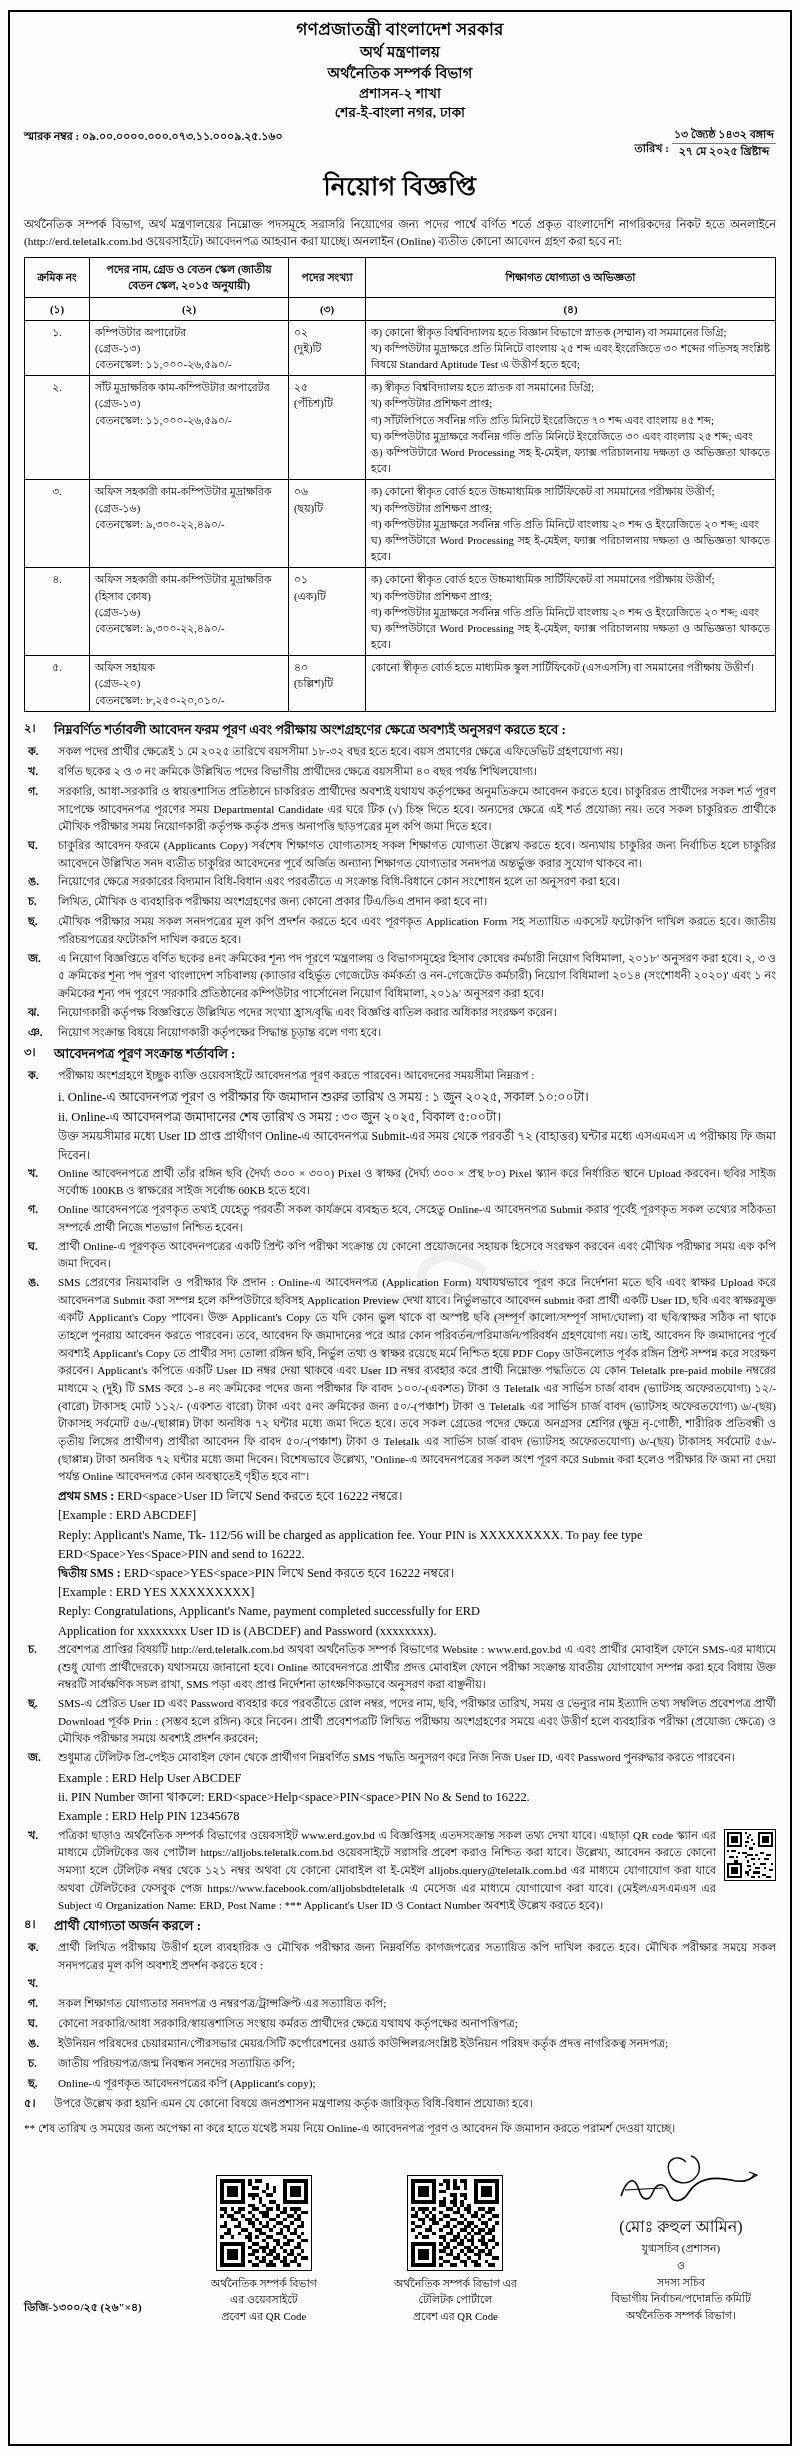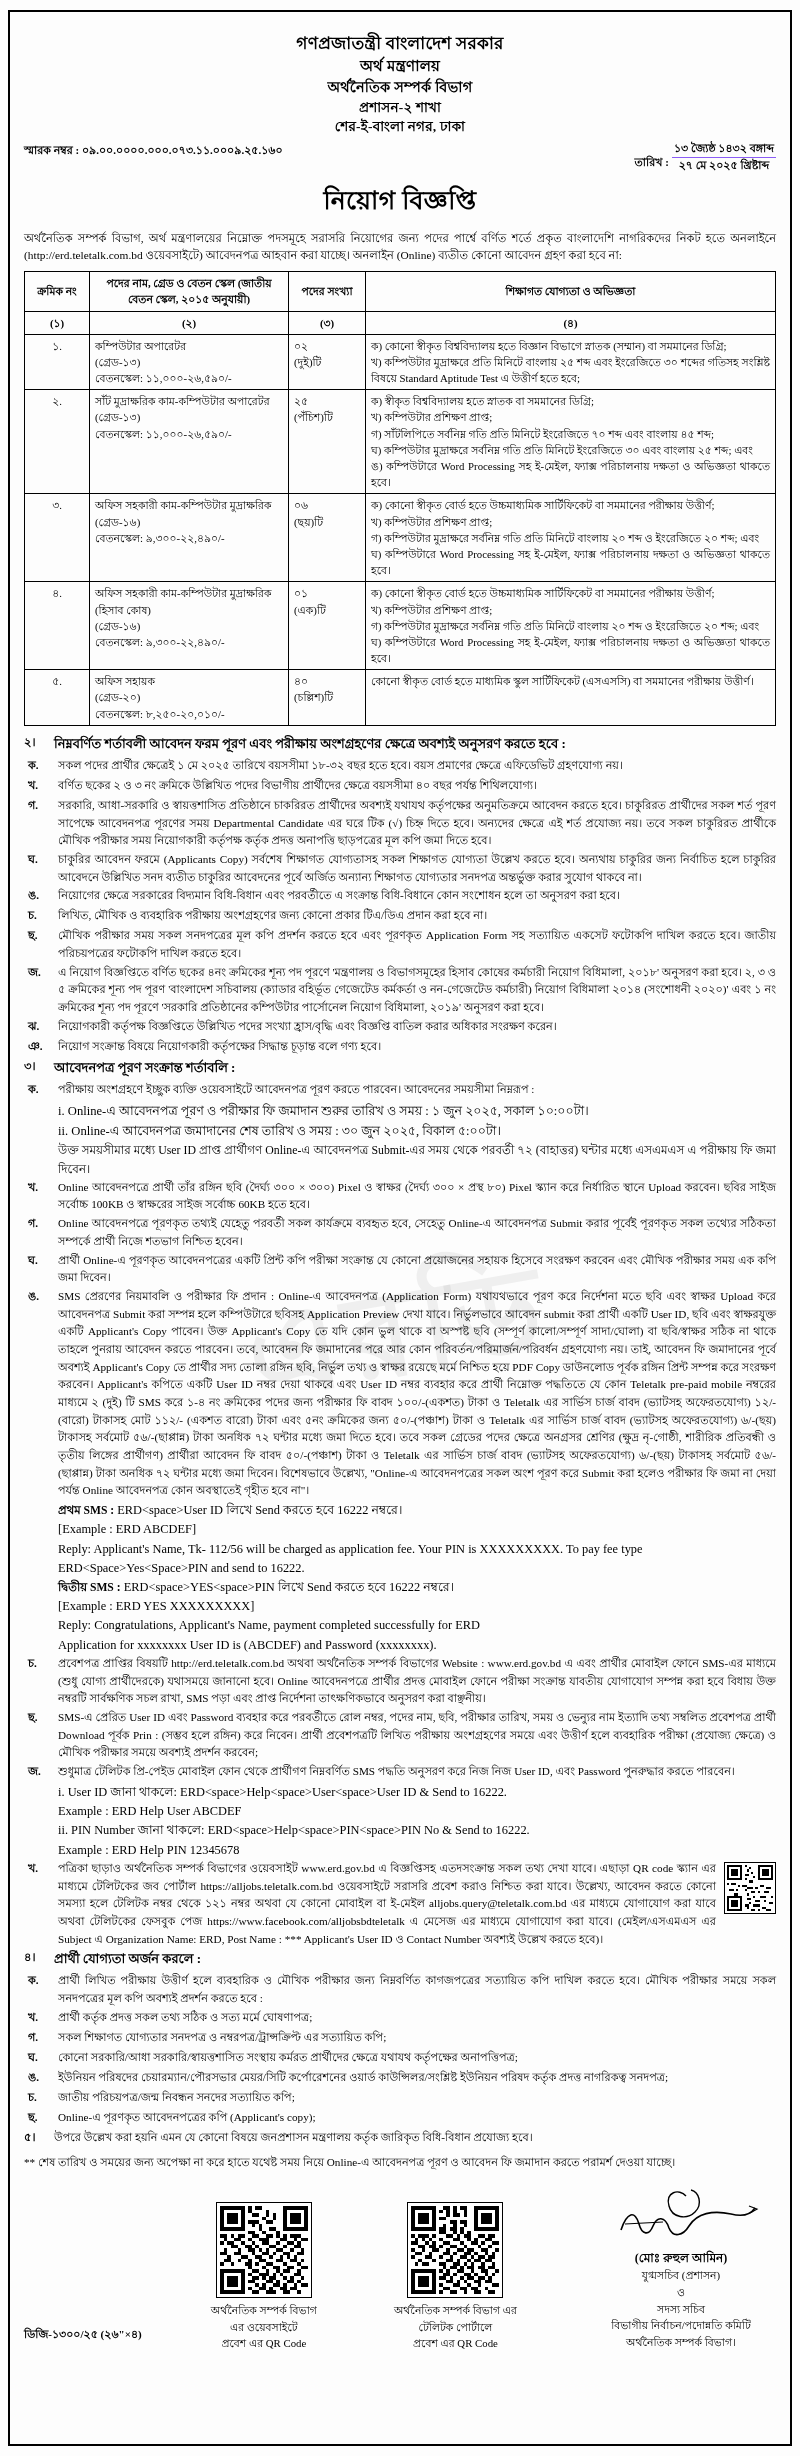--- a/index.html
+++ b/index.html
@@ -18,21 +18,21 @@
     position: relative;
     background: #fdfdfd;
     box-sizing: border-box;
     padding: 10px 8px 6px 8px;
   }
   .sheet {
     border: 2px solid #000;
     box-sizing: border-box;
     width: 100%;
     min-height: 2436px;
-    padding: 20px 14px 8px 14px;
+    padding: 6px 14px 8px 14px;
     position: relative;
   }
   
   .letterhead {
     text-align: center;
     line-height: 1.42;
   }
   .lh-line {
     font-weight: bold;
     letter-spacing: .2px;
@@ -215,21 +215,21 @@
     text-align: center;
     font-size: 10.8px;
     line-height: 1.55;
     min-width: 190px;
   }
   .sign-img {
     height: 62px;
     position: relative;
     margin-bottom: 1px;
   }
-  .sign-name { font-weight: bold; font-size: 12px; }
+  .sign-name { font-weight: normal; font-size: 16px; }
   .watermark {
     position: absolute;
     left: 50%;
     top: 1240px;
     transform: translateX(-50%) rotate(-10deg);
     font-size: 120px;
     color: rgba(120,120,120,0.10);
     font-weight: bold;
     pointer-events: none;
     white-space: nowrap;
@@ -472,21 +472,20 @@
       </div>
       <div class="item">
         <div class="item-mark">ছ.</div>
         <div class="item-text">SMS-এ প্রেরিত User ID এবং Password ব্যবহার করে পরবর্তীতে রোল নম্বর, পদের নাম, ছবি, পরীক্ষার তারিখ, সময় ও ভেন্যুর নাম ইত্যাদি তথ্য সম্বলিত প্রবেশপত্র প্রার্থী Download পূর্বক Prin : (সম্ভব হলে রঙ্গিন) করে নিবেন। প্রার্থী প্রবেশপত্রটি লিখিত পরীক্ষায় অংশগ্রহণের সময়ে এবং উত্তীর্ণ হলে ব্যবহারিক পরীক্ষা (প্রযোজ্য ক্ষেত্রে) ও মৌখিক পরীক্ষার সময়ে অবশ্যই প্রদর্শন করবেন;</div>
       </div>
       <div class="item">
         <div class="item-mark">জ.</div>
         <div class="item-text">শুধুমাত্র টেলিটক প্রি-পেইড মোবাইল ফোন থেকে প্রার্থীগণ নিম্নবর্ণিত SMS পদ্ধতি অনুসরণ করে নিজ নিজ User ID, এবং Password পুনরুদ্ধার করতে পারবেন।</div>
       </div>
 
-      <div class="sms-line">i. User ID জানা থাকলে: ERD&lt;space&gt;Help&lt;space&gt;User&lt;space&gt;User ID &amp; Send to 16222.</div>
       <div class="sms-line">Example : ERD Help User ABCDEF</div>
       <div class="sms-line">ii. PIN Number জানা থাকলে: ERD&lt;space&gt;Help&lt;space&gt;PIN&lt;space&gt;PIN No &amp; Send to 16222.</div>
       <div class="sms-line">Example : ERD Help PIN 12345678</div>
 
       <div class="item">
         <div class="item-mark">খ.</div>
         <div class="item-text">
           <span class="qr-inline">
             <svg class="qr-svg" viewBox="0 0 21 21" shape-rendering="crispEdges">
               <rect width="21" height="21" fill="#fff"></rect>
@@ -556,21 +555,20 @@
       <div class="sec">
         <div class="sec-num">৪।</div>
         <div class="sec-body sec-head">প্রার্থী যোগ্যতা অর্জন করলে :</div>
       </div>
       <div class="item">
         <div class="item-mark">ক.</div>
         <div class="item-text">প্রার্থী লিখিত পরীক্ষায় উত্তীর্ণ হলে ব্যবহারিক ও মৌখিক পরীক্ষার জন্য নিম্নবর্ণিত কাগজপত্রের সত্যায়িত কপি দাখিল করতে হবে। মৌখিক পরীক্ষার সময়ে সকল সনদপত্রের মূল কপি অবশ্যই প্রদর্শন করতে হবে :</div>
       </div>
       <div class="item">
         <div class="item-mark">খ.</div>
-        <div class="item-text">প্রার্থী কর্তৃক প্রদত্ত সকল তথ্য সঠিক ও সত্য মর্মে ঘোষণাপত্র;</div>
       </div>
       <div class="item">
         <div class="item-mark">গ.</div>
         <div class="item-text">সকল শিক্ষাগত যোগ্যতার সনদপত্র ও নম্বরপত্র/ট্রান্সক্রিপ্ট এর সত্যায়িত কপি;</div>
       </div>
       <div class="item">
         <div class="item-mark">ঘ.</div>
         <div class="item-text">কোনো সরকারি/আধা সরকারি/স্বায়ত্তশাসিত সংস্থায় কর্মরত প্রার্থীদের ক্ষেত্রে যথাযথ কর্তৃপক্ষের অনাপত্তিপত্র;</div>
       </div>
       <div class="item">

